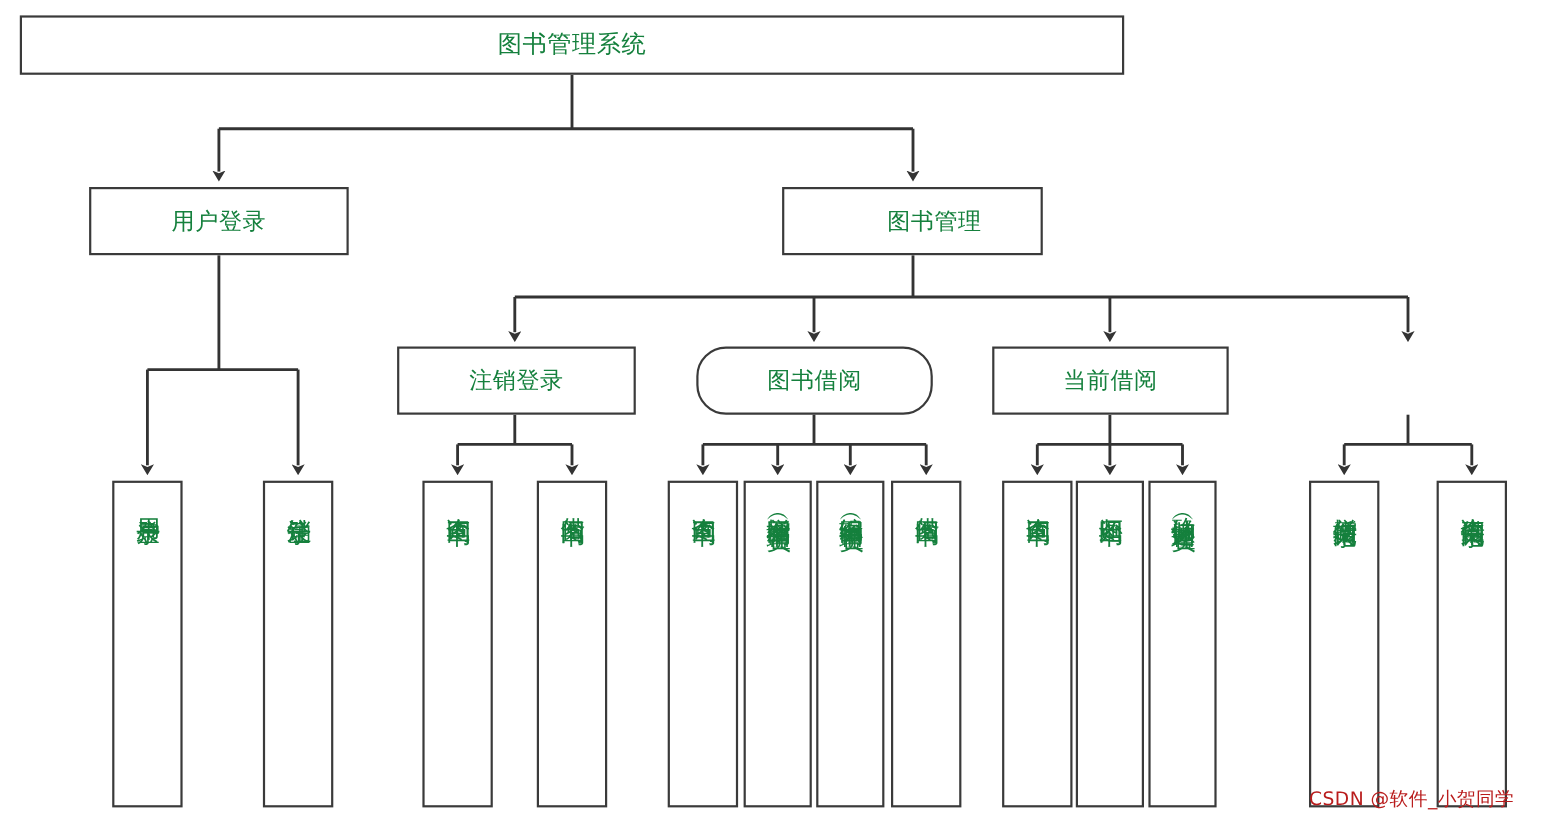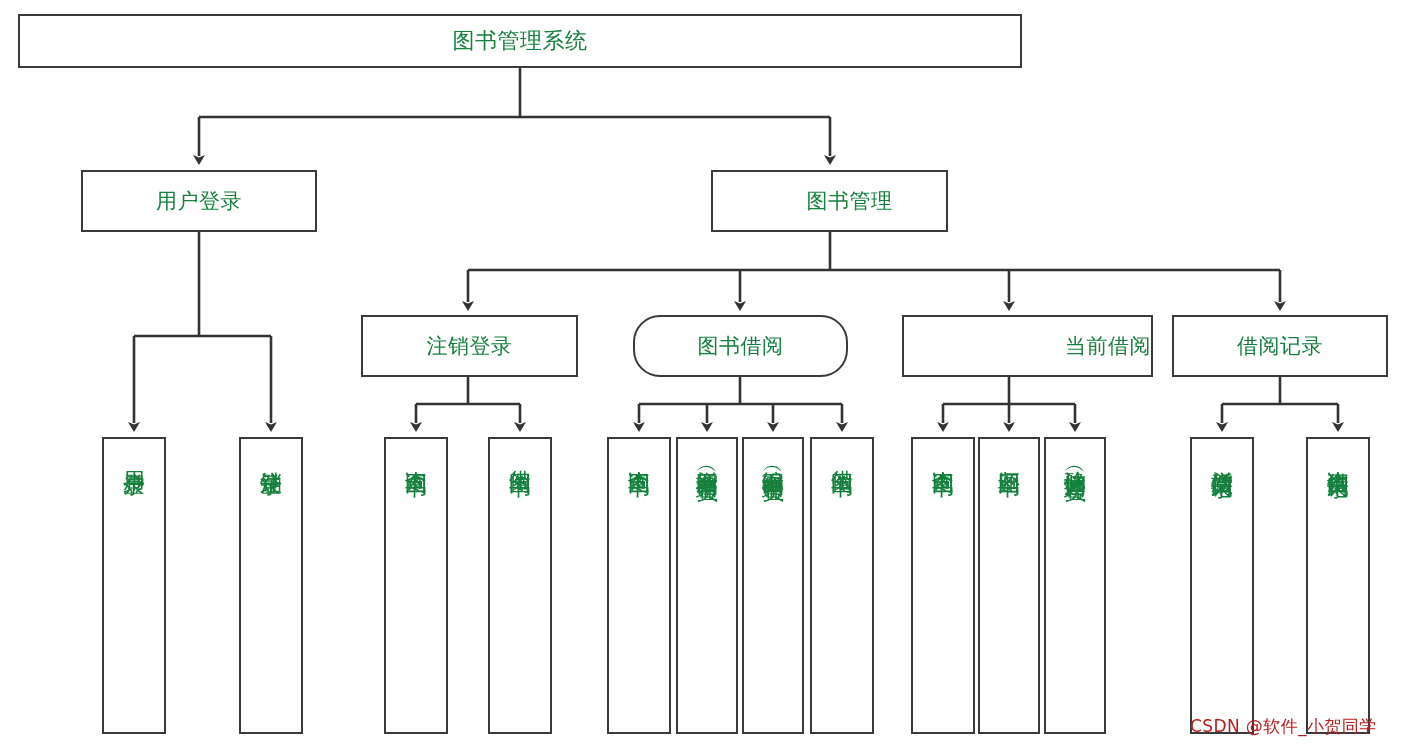--- a/index.html
+++ b/index.html
@@ -133,25 +133,22 @@
   <div class="node horizontal" style="left:711px; top:170px; width:237px; height:62px;padding-left:40px;">
     <span class="label">图书管理</span>
   </div>
 
   <div class="node horizontal" style="left:361px; top:315px; width:217px; height:62px;">
     <span class="label">注销登录</span>
   </div>
   <div class="node horizontal" style="left:633px; top:315px; width:215px; height:62px;border-radius:27px;">
     <span class="label">图书借阅</span>
   </div>
-  <div class="node horizontal" style="left:902px; top:315px; width:251px; height:62px;justify-content:flex-end;">
+  <div class="node horizontal" style="left:902px; top:315px; width:215px; height:62px;">
     <span class="label">当前借阅</span>
-  </div>
-  <div class="node horizontal" style="left:1172px; top:315px; width:216px; height:62px;">
-    <span class="label">借阅记录</span>
   </div>
 
   <div class="node vertical" style="left:102px; top:437px; width:64px; height:297px;">
     <span class="label">用户登录</span>
   </div>
   <div class="node vertical" style="left:239px; top:437px; width:64px; height:297px;">
     <span class="label">注销登录</span>
   </div>
 
   <div class="node vertical" style="left:384px; top:437px; width:64px; height:297px;">

